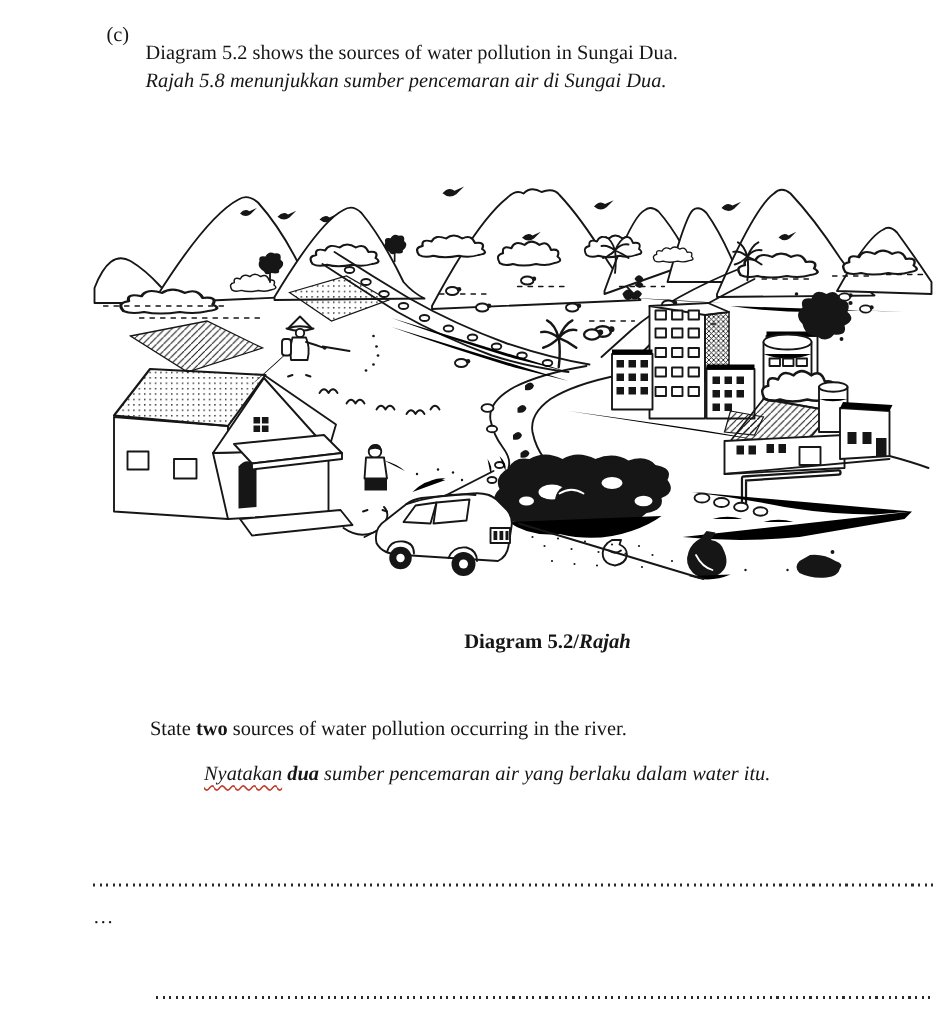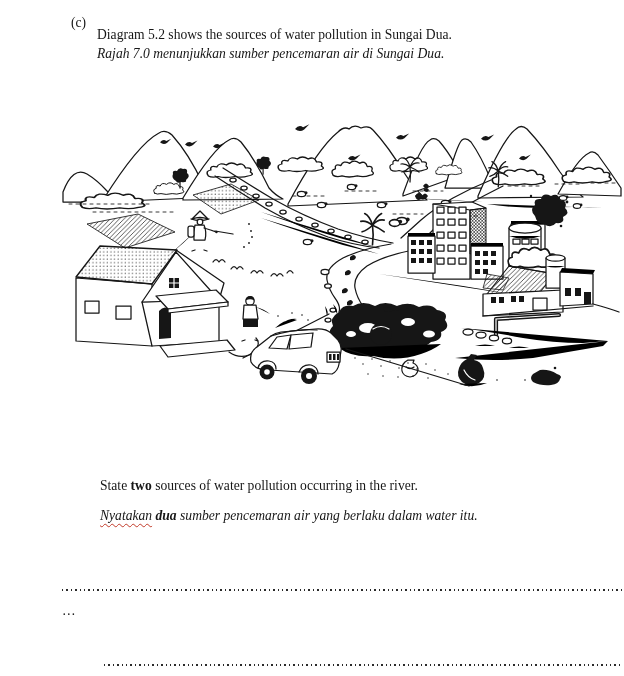--- a/index.html
+++ b/index.html
@@ -4,39 +4,39 @@
 <style>
   html,body{margin:0;padding:0;}
   body{width:624px;height:676px;background:#ffffff;position:relative;overflow:hidden;
        font-family:"Liberation Serif", serif;color:#161616;}
   .t{position:absolute;font-size:13.6px;line-height:17px;white-space:nowrap;}
   .it{font-style:italic;}
   .b{font-weight:bold;}
   .caption{position:absolute;left:240px;top:419px;width:250px;text-align:center;
            font-weight:bold;font-size:13.8px;line-height:18.5px;}
   .squiggle{text-decoration:underline;text-decoration-style:wavy;
-            text-decoration-color:#c23b2a;text-decoration-thickness:1px;text-underline-offset:3px;}
+            text-decoration-color:#c23b2a;text-decoration-thickness:1px;text-underline-offset:3px;margin-left:36px;}
   .dotline{position:absolute;height:2px;
            background-image:repeating-linear-gradient(to right,#2a2a2a 0 1.4px,transparent 1.4px 4.4px);
            background-position:left bottom;background-repeat:repeat-x;}
   .fig{position:absolute;left:62px;top:96px;width:562px;height:313px;}
   svg .k{fill:none;stroke:#161616;stroke-width:1.25;stroke-linecap:round;stroke-linejoin:round;}
   svg .k9{stroke-width:.85;}
   svg .k16{stroke-width:1.6;}
   svg .w{fill:#fff;stroke:#161616;stroke-width:1.25;stroke-linejoin:round;stroke-linecap:round;}
   svg .d{fill:#161616;stroke:none;}
   svg .ds{fill:none;stroke:#161616;stroke-width:.85;stroke-dasharray:3 4;stroke-linecap:round;}
   svg .wh{stroke:#fff;fill:none;stroke-width:1.2;stroke-linecap:round;}
 </style>
 </head>
 <body>
 
 <div class="t" style="left:71px;top:14px;">(c)</div>
 <div class="t" style="left:97px;top:26px;">Diagram 5.2 shows the sources of water pollution in Sungai Dua.</div>
-<div class="t it" style="left:97px;top:45px;">Rajah 7.0 menunjukkan sumber pencemaran air di Sungai Dua.</div>
+<div class="t it" style="left:97px;top:45px;">Rajah 5.8 menunjukkan sumber pencemaran air di Sungai Dua.</div>
 
 <div class="fig">
 <svg viewBox="0 0 560 313" width="562" height="313">
   <defs>
     <pattern id="p-speck" width="3.6" height="3.6" patternUnits="userSpaceOnUse">
           <circle cx="1.1" cy="1.1" r="0.55" fill="#161616"></circle>
         </pattern>
     <pattern id="p-hatch" width="4.6" height="4.6" patternUnits="userSpaceOnUse">
           <path d="M0,4.6 L4.6,0" stroke="#161616" stroke-width="0.7"></path>
         </pattern>
@@ -417,20 +417,21 @@
     <rect class="d" x="84" y="30" width="2.5" height="6"></rect>
         <rect class="d" x="88" y="30" width="2.5" height="6"></rect>
         <rect class="d" x="92" y="30" width="2" height="6"></rect>
     <path class="k9" d="M82,44 L95,41"></path>
     <path class="k9" d="M10,58 l5,1 M24,60 l5,1 M38,61 l5,1 M52,62 l5,1 M64,58 l5,1"></path>
   </g>
 </svg>
 </div>
 
 <div class="caption">
+  <div><span>Diagram 5.2/</span><span class="it">Rajah</span></div>
 </div>
 
 <div class="t" style="left:100px;top:477px;"><span>State </span><span class="b">two</span><span> sources of water pollution occurring in the river.</span></div>
 <div class="t it" style="left:100px;top:507px;"><span class="squiggle">Nyatakan</span><span class="b"> dua</span><span> sumber pencemaran air yang berlaku dalam water itu.</span></div>
 
 <div class="dotline" style="left:62px;top:589px;width:560px;"></div>
 <div class="t" style="left:62px;top:602px;">…</div>
 <div class="dotline" style="left:104px;top:664px;width:518px;"></div>
 
 </body></html>

